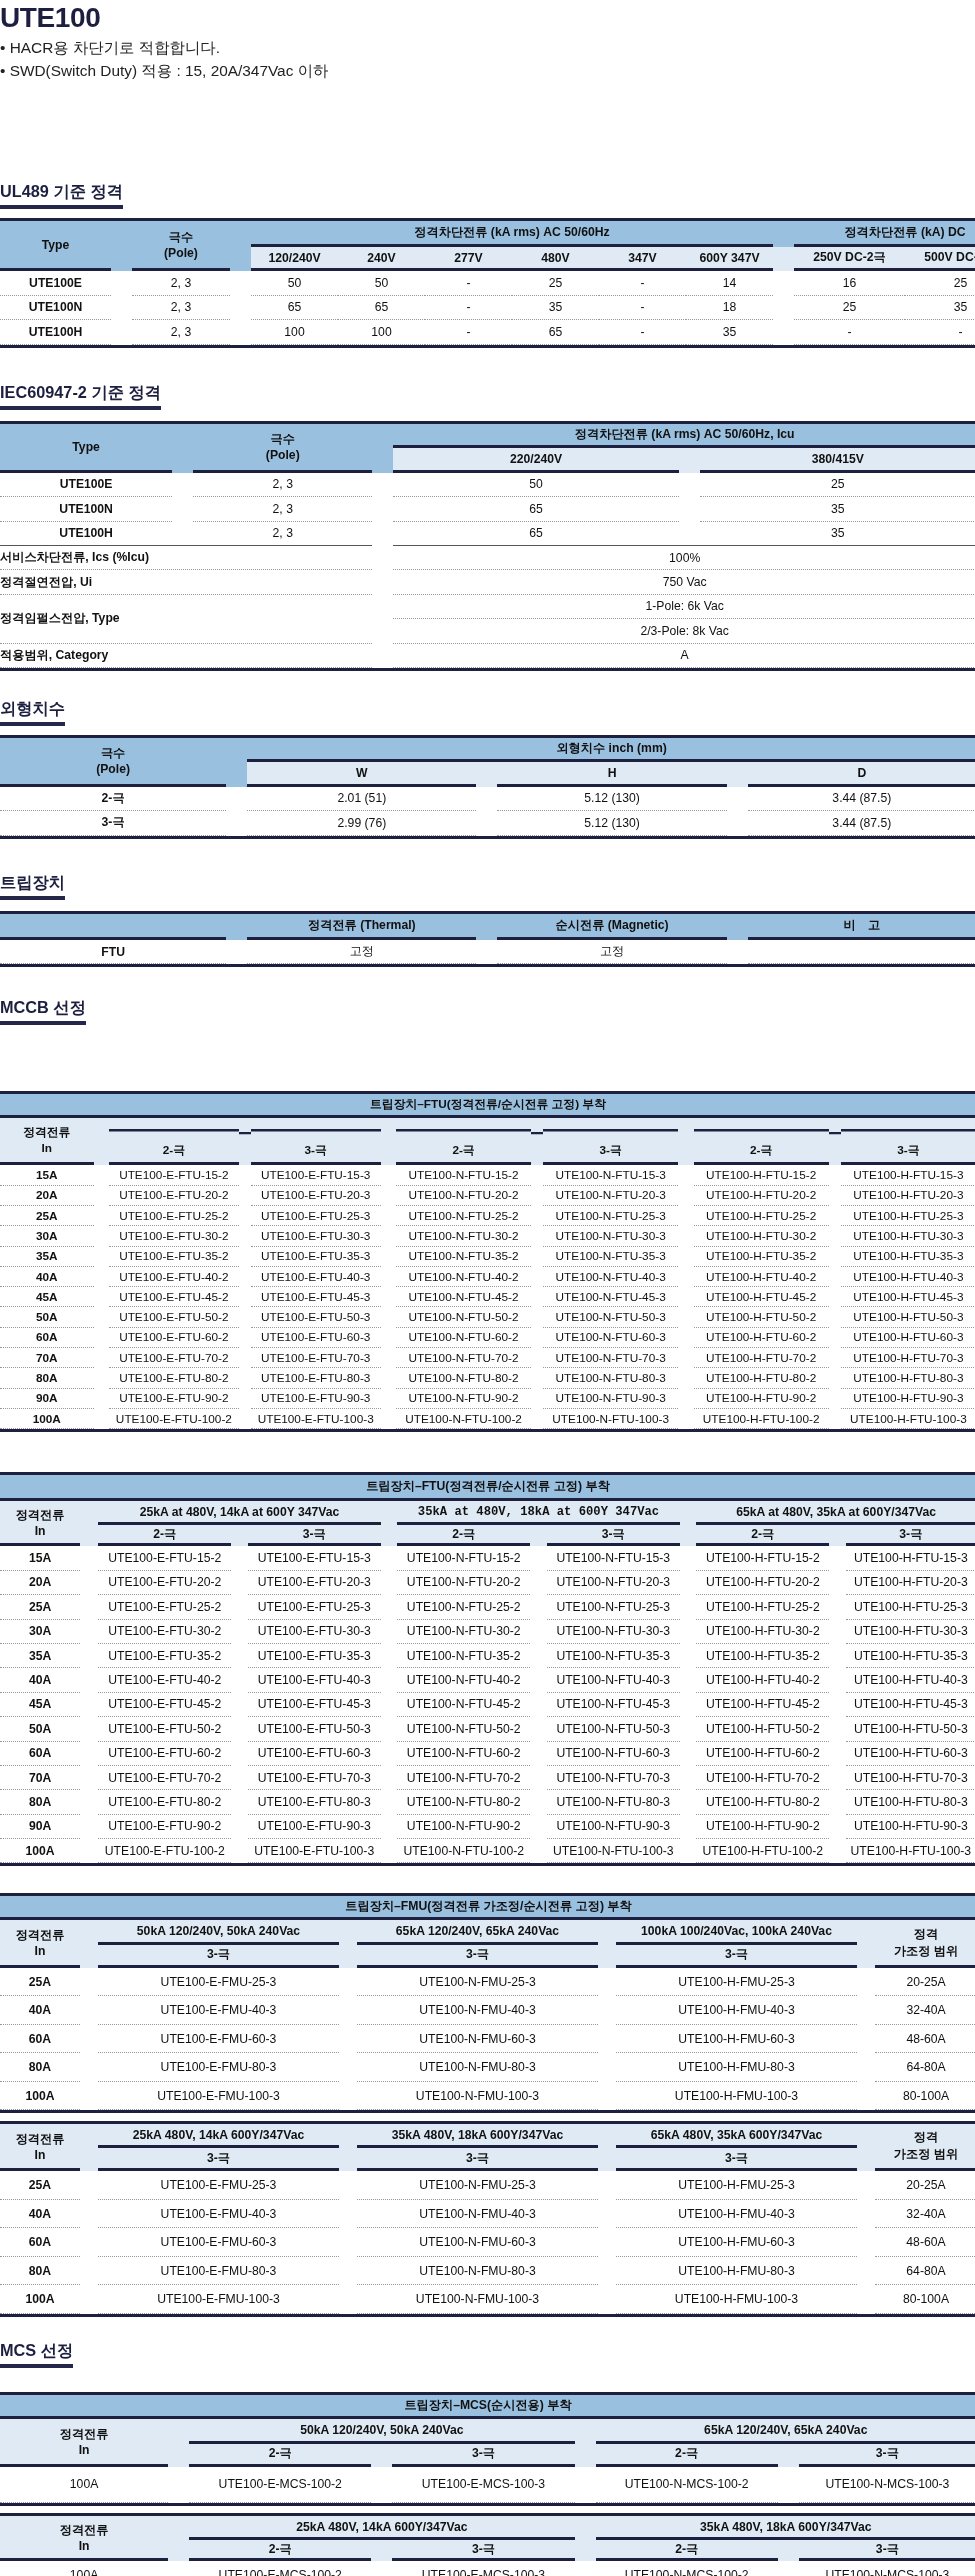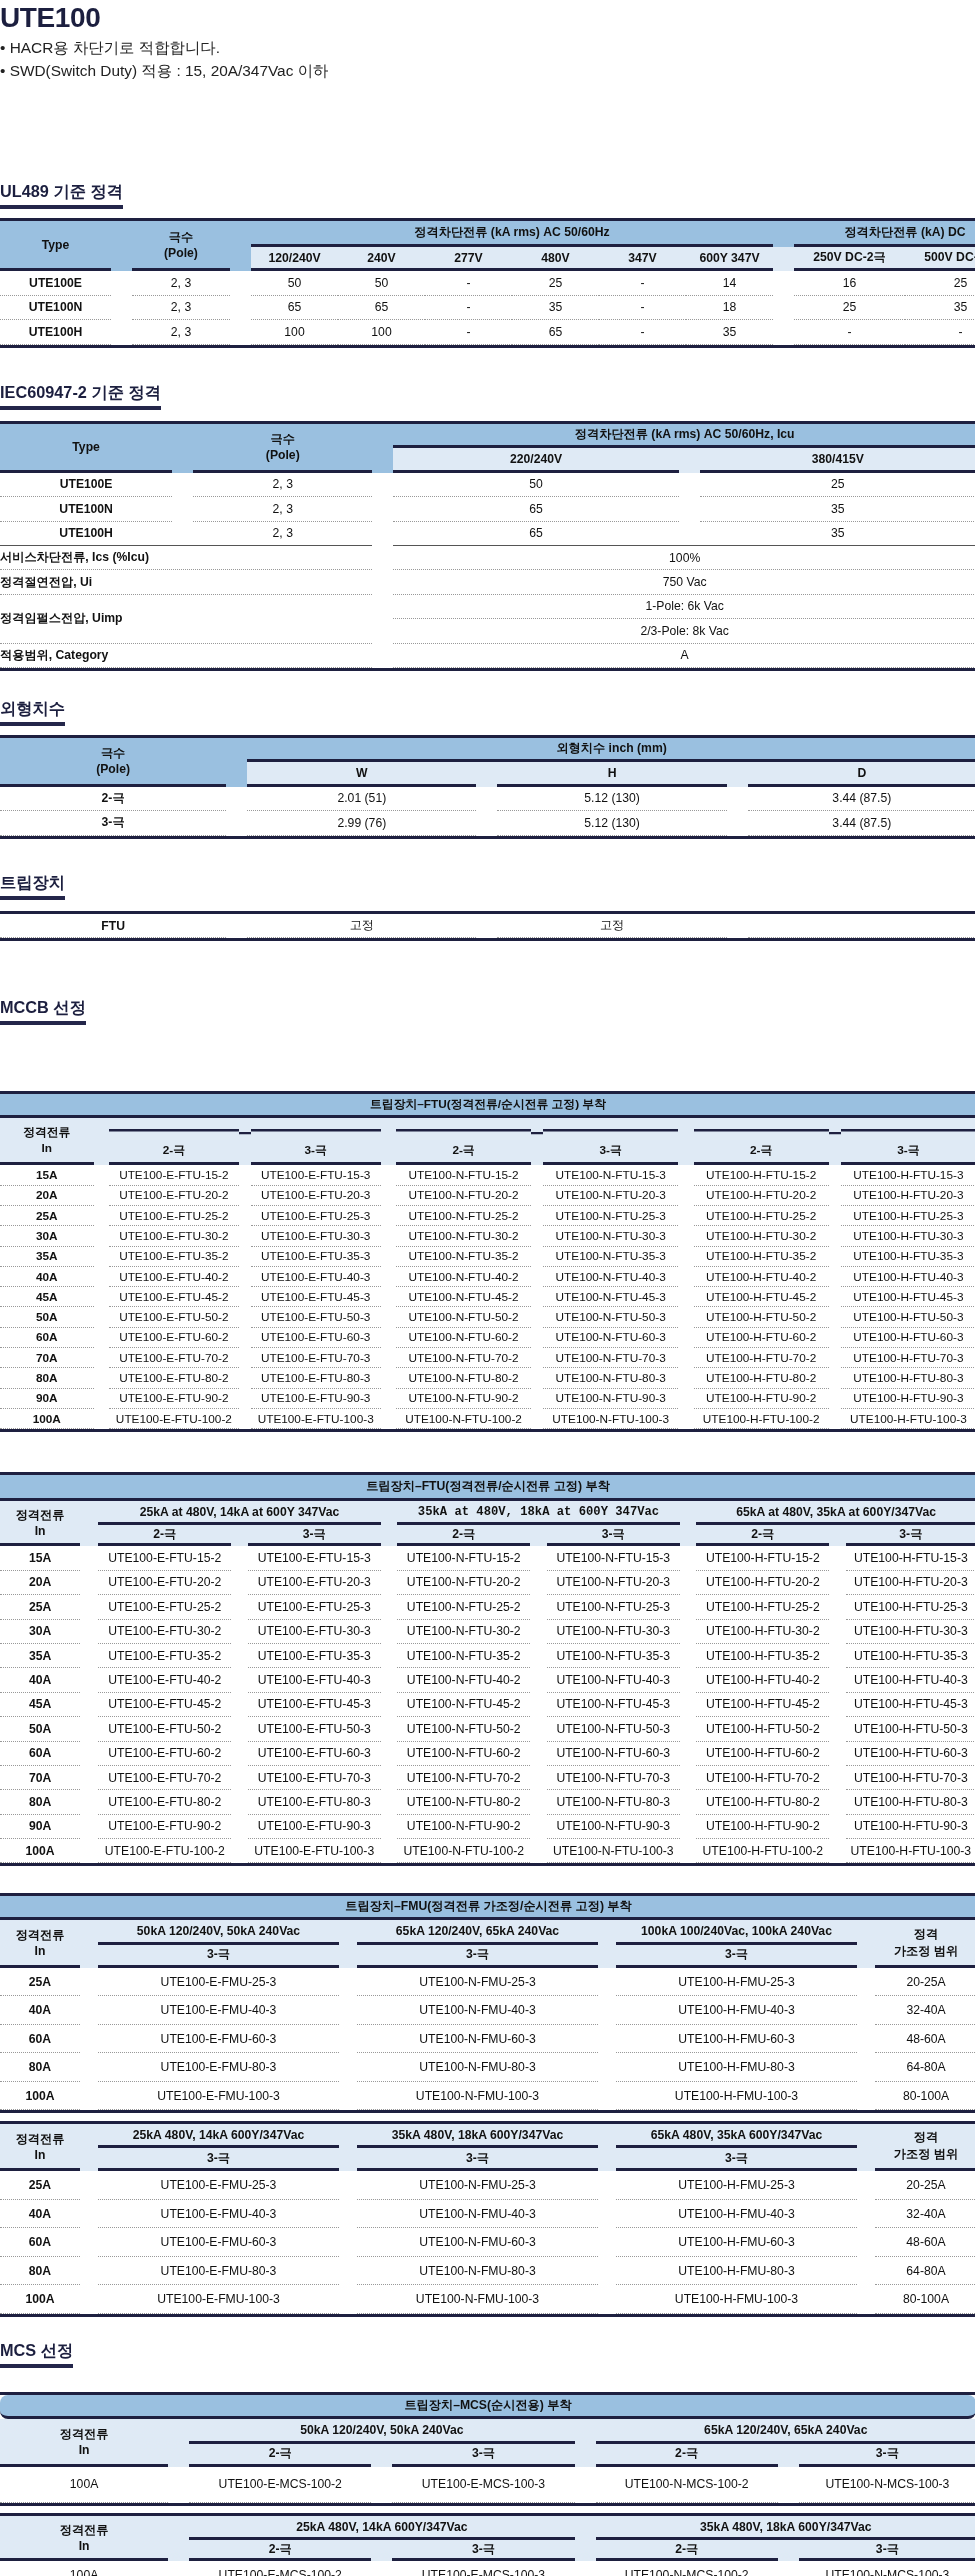--- a/index.html
+++ b/index.html
@@ -168,21 +168,21 @@
     <td class="l" colspan="3">서비스차단전류, Ics (%Icu)</td>
           <td style="border:none"></td>
           <td colspan="3">100%</td>
   </tr>
   <tr style="height:24.4px">
     <td class="l" colspan="3">정격절연전압, Ui</td>
           <td style="border:none"></td>
           <td colspan="3">750 Vac</td>
   </tr>
   <tr style="height:24.4px">
-    <td class="l" colspan="3" rowspan="2">정격임펄스전압, Uimp</td>
+    <td class="l" colspan="3" rowspan="2">정격임펄스전압, Type</td>
           <td style="border:none" rowspan="2"></td>
           <td colspan="3">1-Pole: 6k Vac</td>
   </tr>
   <tr style="height:24.4px">
     <td colspan="3">2/3-Pole: 8k Vac</td>
   </tr>
   <tr style="height:24.4px">
     <td class="l" colspan="3">적용범위, Category</td>
           <td style="border:none"></td>
           <td colspan="3">A</td>
@@ -244,20 +244,29 @@
   <colgroup>
         <col style="width:226px">
         <col style="width:21px">
         <col style="width:229px">
         <col style="width:21px">
         <col style="width:229px">
         <col style="width:21px">
         <col style="width:228px">
       </colgroup>
   <tbody>
+        <tr style="height:26px">
+    <th class="h1 ul"></th>
+          <th class="h1"></th>
+    <th class="h1 ul">정격전류 (Thermal)</th>
+          <th class="h1"></th>
+    <th class="h1 ul">순시전류 (Magnetic)</th>
+          <th class="h1"></th>
+    <th class="h1 ul">비　고</th>
+  </tr>
   <tr style="height:24.4px">
     <td class="b">FTU</td>
           <td style="border:none"></td>
           <td>고정</td>
           <td style="border:none"></td>
           <td>고정</td>
           <td style="border:none"></td>
           <td></td>
   </tr>
 </tbody>
@@ -946,21 +955,21 @@
         <col style="width:182px">
         <col style="width:21px">
         <col style="width:182px">
         <col style="width:21px">
         <col style="width:182px">
         <col style="width:21px">
         <col style="width:177px">
       </colgroup>
   <tbody>
         <tr style="height:24.4px">
-    <th class="h1" colspan="9" style="border-bottom:3.3px solid #1e2040;border-radius:8px;">트립장치–MCS(순시전용) 부착</th>
+    <th class="h1" colspan="9" style="border-bottom:3.3px solid #1e2040;">트립장치–MCS(순시전용) 부착</th>
   </tr>
   <tr style="height:24.4px">
     <th class="h2 ul" rowspan="2"><span>정격전류</span><br><span>In</span></th>
     <th class="h2" rowspan="2"></th>
     <th class="h2" colspan="3" style="border-bottom:3.3px solid #1e2040;">50kA 120/240V, 50kA 240Vac</th>
     <th class="h2"></th>
     <th class="h2" colspan="3" style="border-bottom:3.3px solid #1e2040;">65kA 120/240V, 65kA 240Vac</th>
   </tr>
   <tr style="height:23px">
     <th class="h2 ul">2-극</th>

